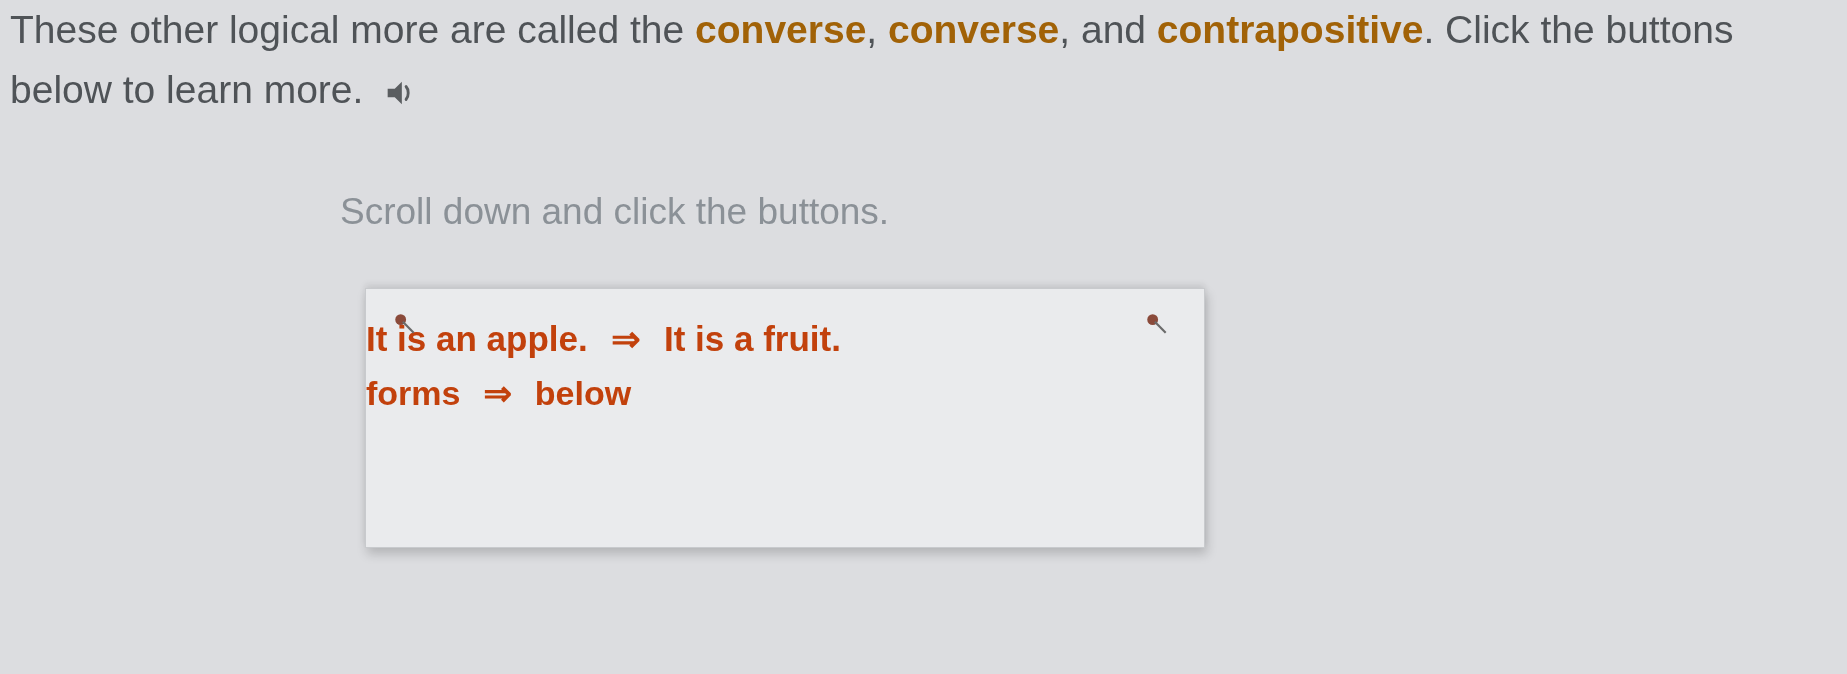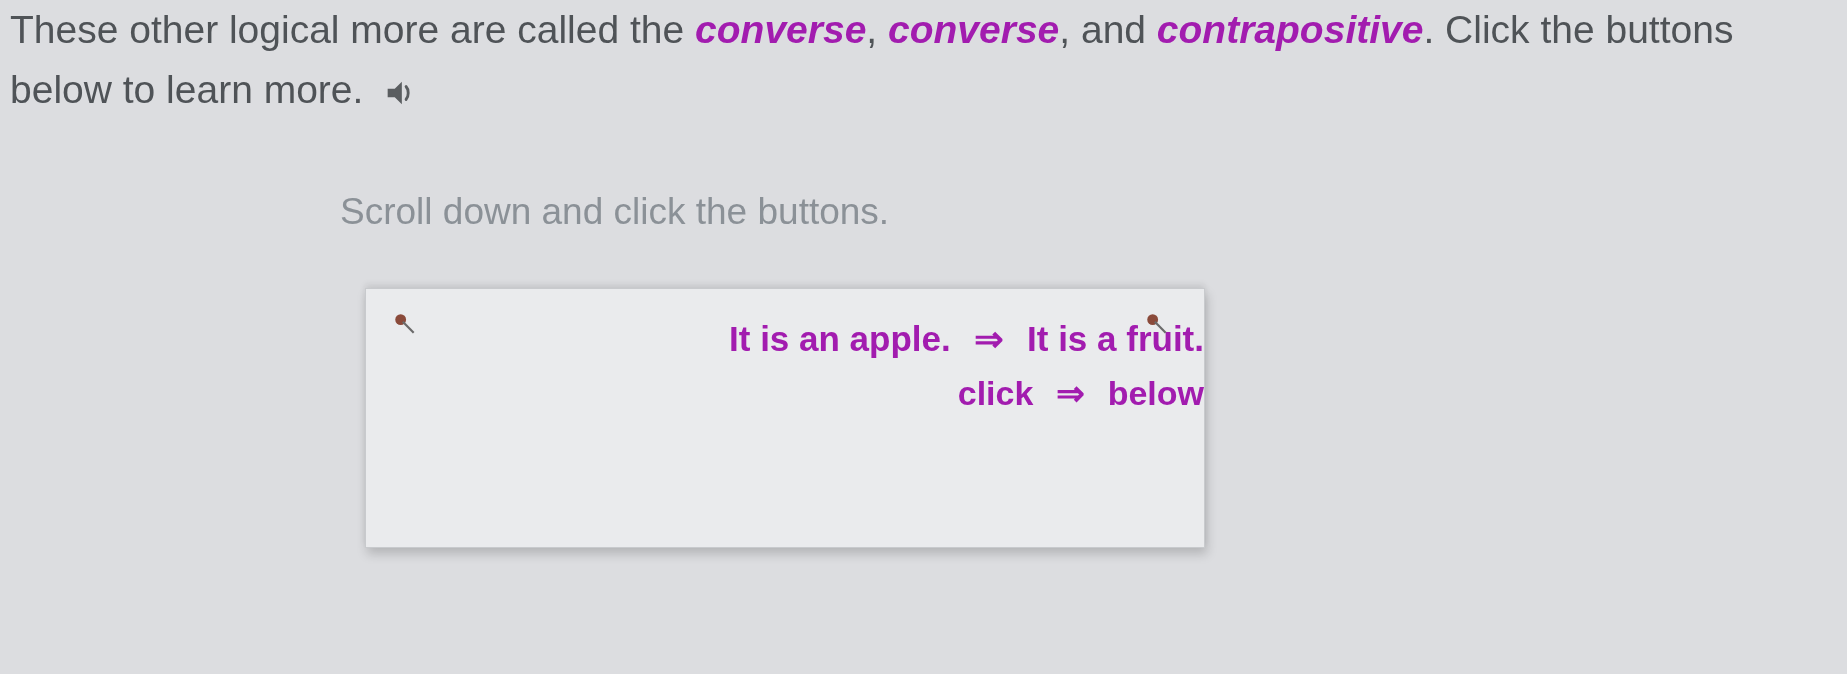--- a/index.html
+++ b/index.html
@@ -18,23 +18,22 @@
     padding: 0 10px;
   }
   .intro {
     font-size: 39px;
     color: #4f5357;
     line-height: 1.55;
     padding-top: 0px;
     font-weight: 400;
   }
   .intro .kw {
-    color: #a21caf;
+    color: #a16207;
     font-weight: 700;
-    font-style: italic;
   }
   .audio-icon {
     display: inline-flex;
     align-items: center;
     vertical-align: middle;
     margin-left: 8px;
   }
   .audio-icon svg {
     width: 34px;
     height: 34px;
@@ -63,22 +62,22 @@
   .pin {
     position: absolute;
     width: 26px;
     height: 26px;
     top: 22px;
   }
   .pin.left { left: 26px; }
   .pin.right { right: 34px; }
   .pin svg { width: 100%; height: 100%; }
   .card-line {
-    text-align: right;
-    color: #a21caf;
+    text-align: left;
+    color: #c2410c;
     font-weight: 700;
     white-space: nowrap;
   }
   .card-line.l1 { font-size: 35px; margin-top: 0px; }
   .card-line.l2 { font-size: 34px; margin-top: 14px; }
   .card-line.l3 { font-size: 32px; margin-top: 16px; font-style: italic; }
   .imply { font-family: Arial, sans-serif; font-weight: 700; }
   .thin-gap { display:inline-block; width:4px; }
 </style>
 </head>
@@ -114,21 +113,21 @@
 
     <div class="card-line l1">
       <span>It is an apple.</span>
       <span class="thin-gap"></span>
       <span class="imply">⇒</span>
       <span class="thin-gap"></span>
       <span>It is a fruit.</span>
     </div>
 
     <div class="card-line l2">
-      <span>click</span>
+      <span>forms</span>
       <span class="thin-gap"></span>
       <span class="imply">⇒</span>
       <span class="thin-gap"></span>
       <span>below</span>
     </div>
 
   </div>
 
 </div>
 

